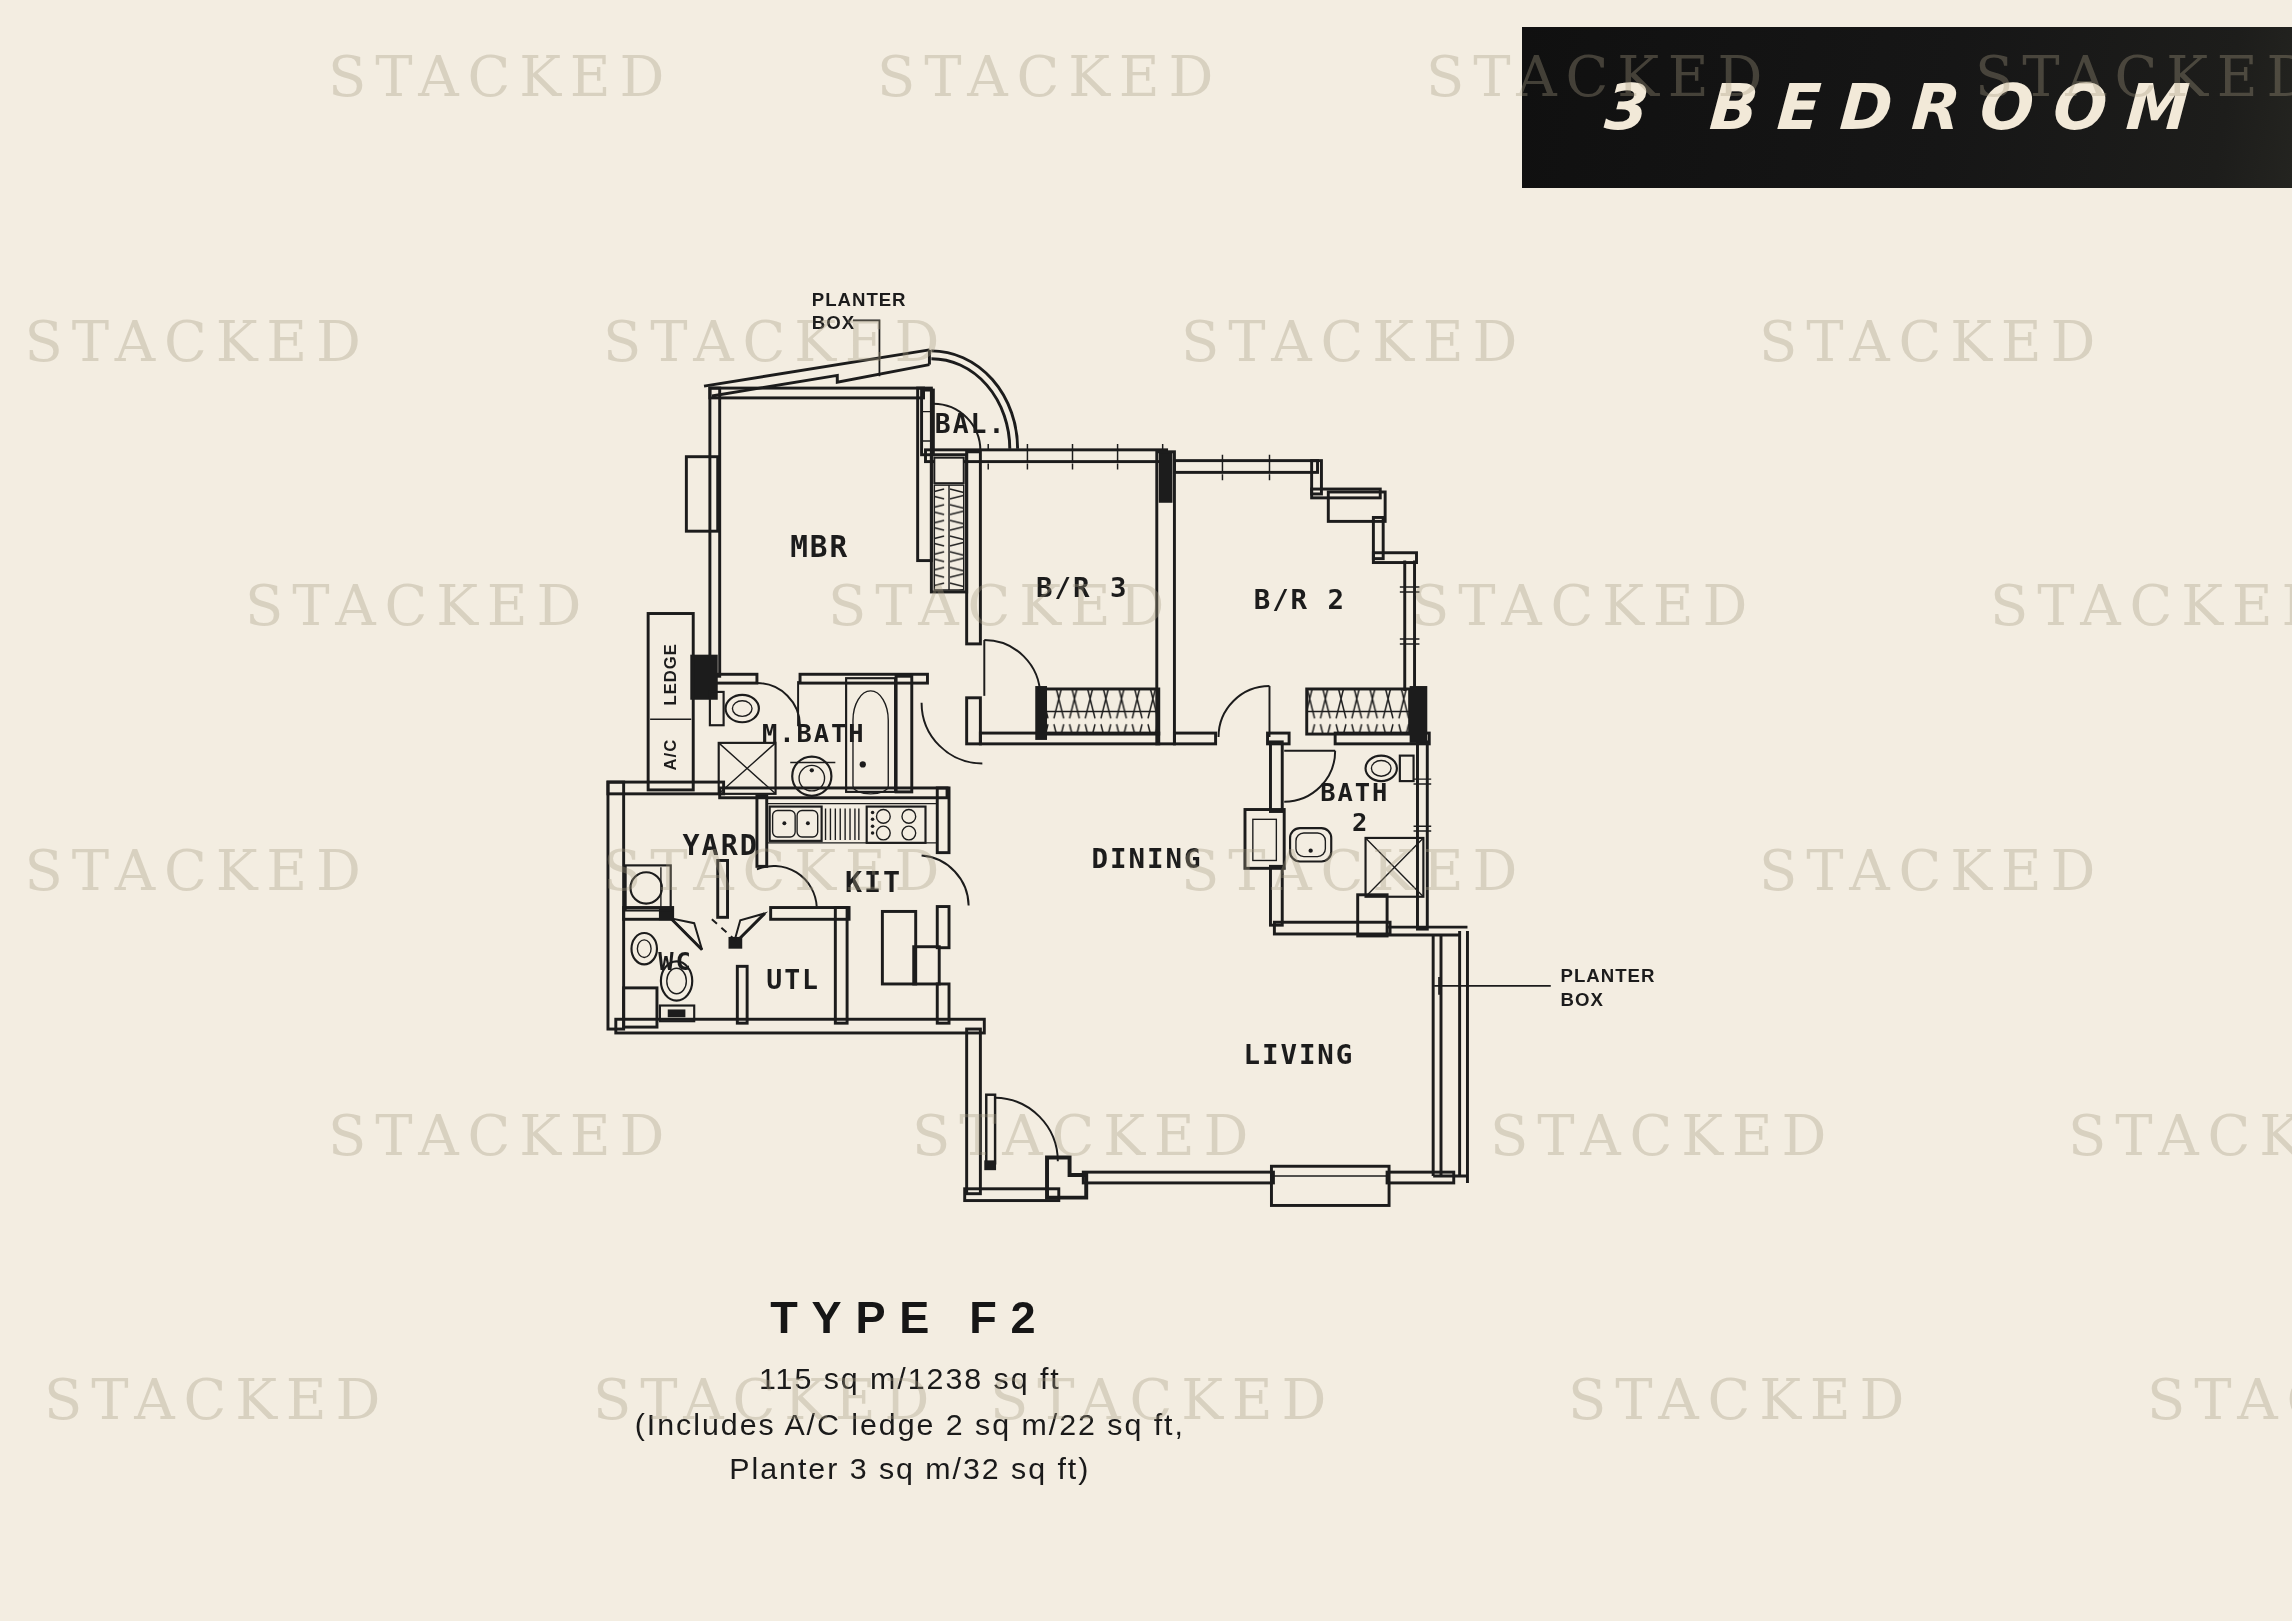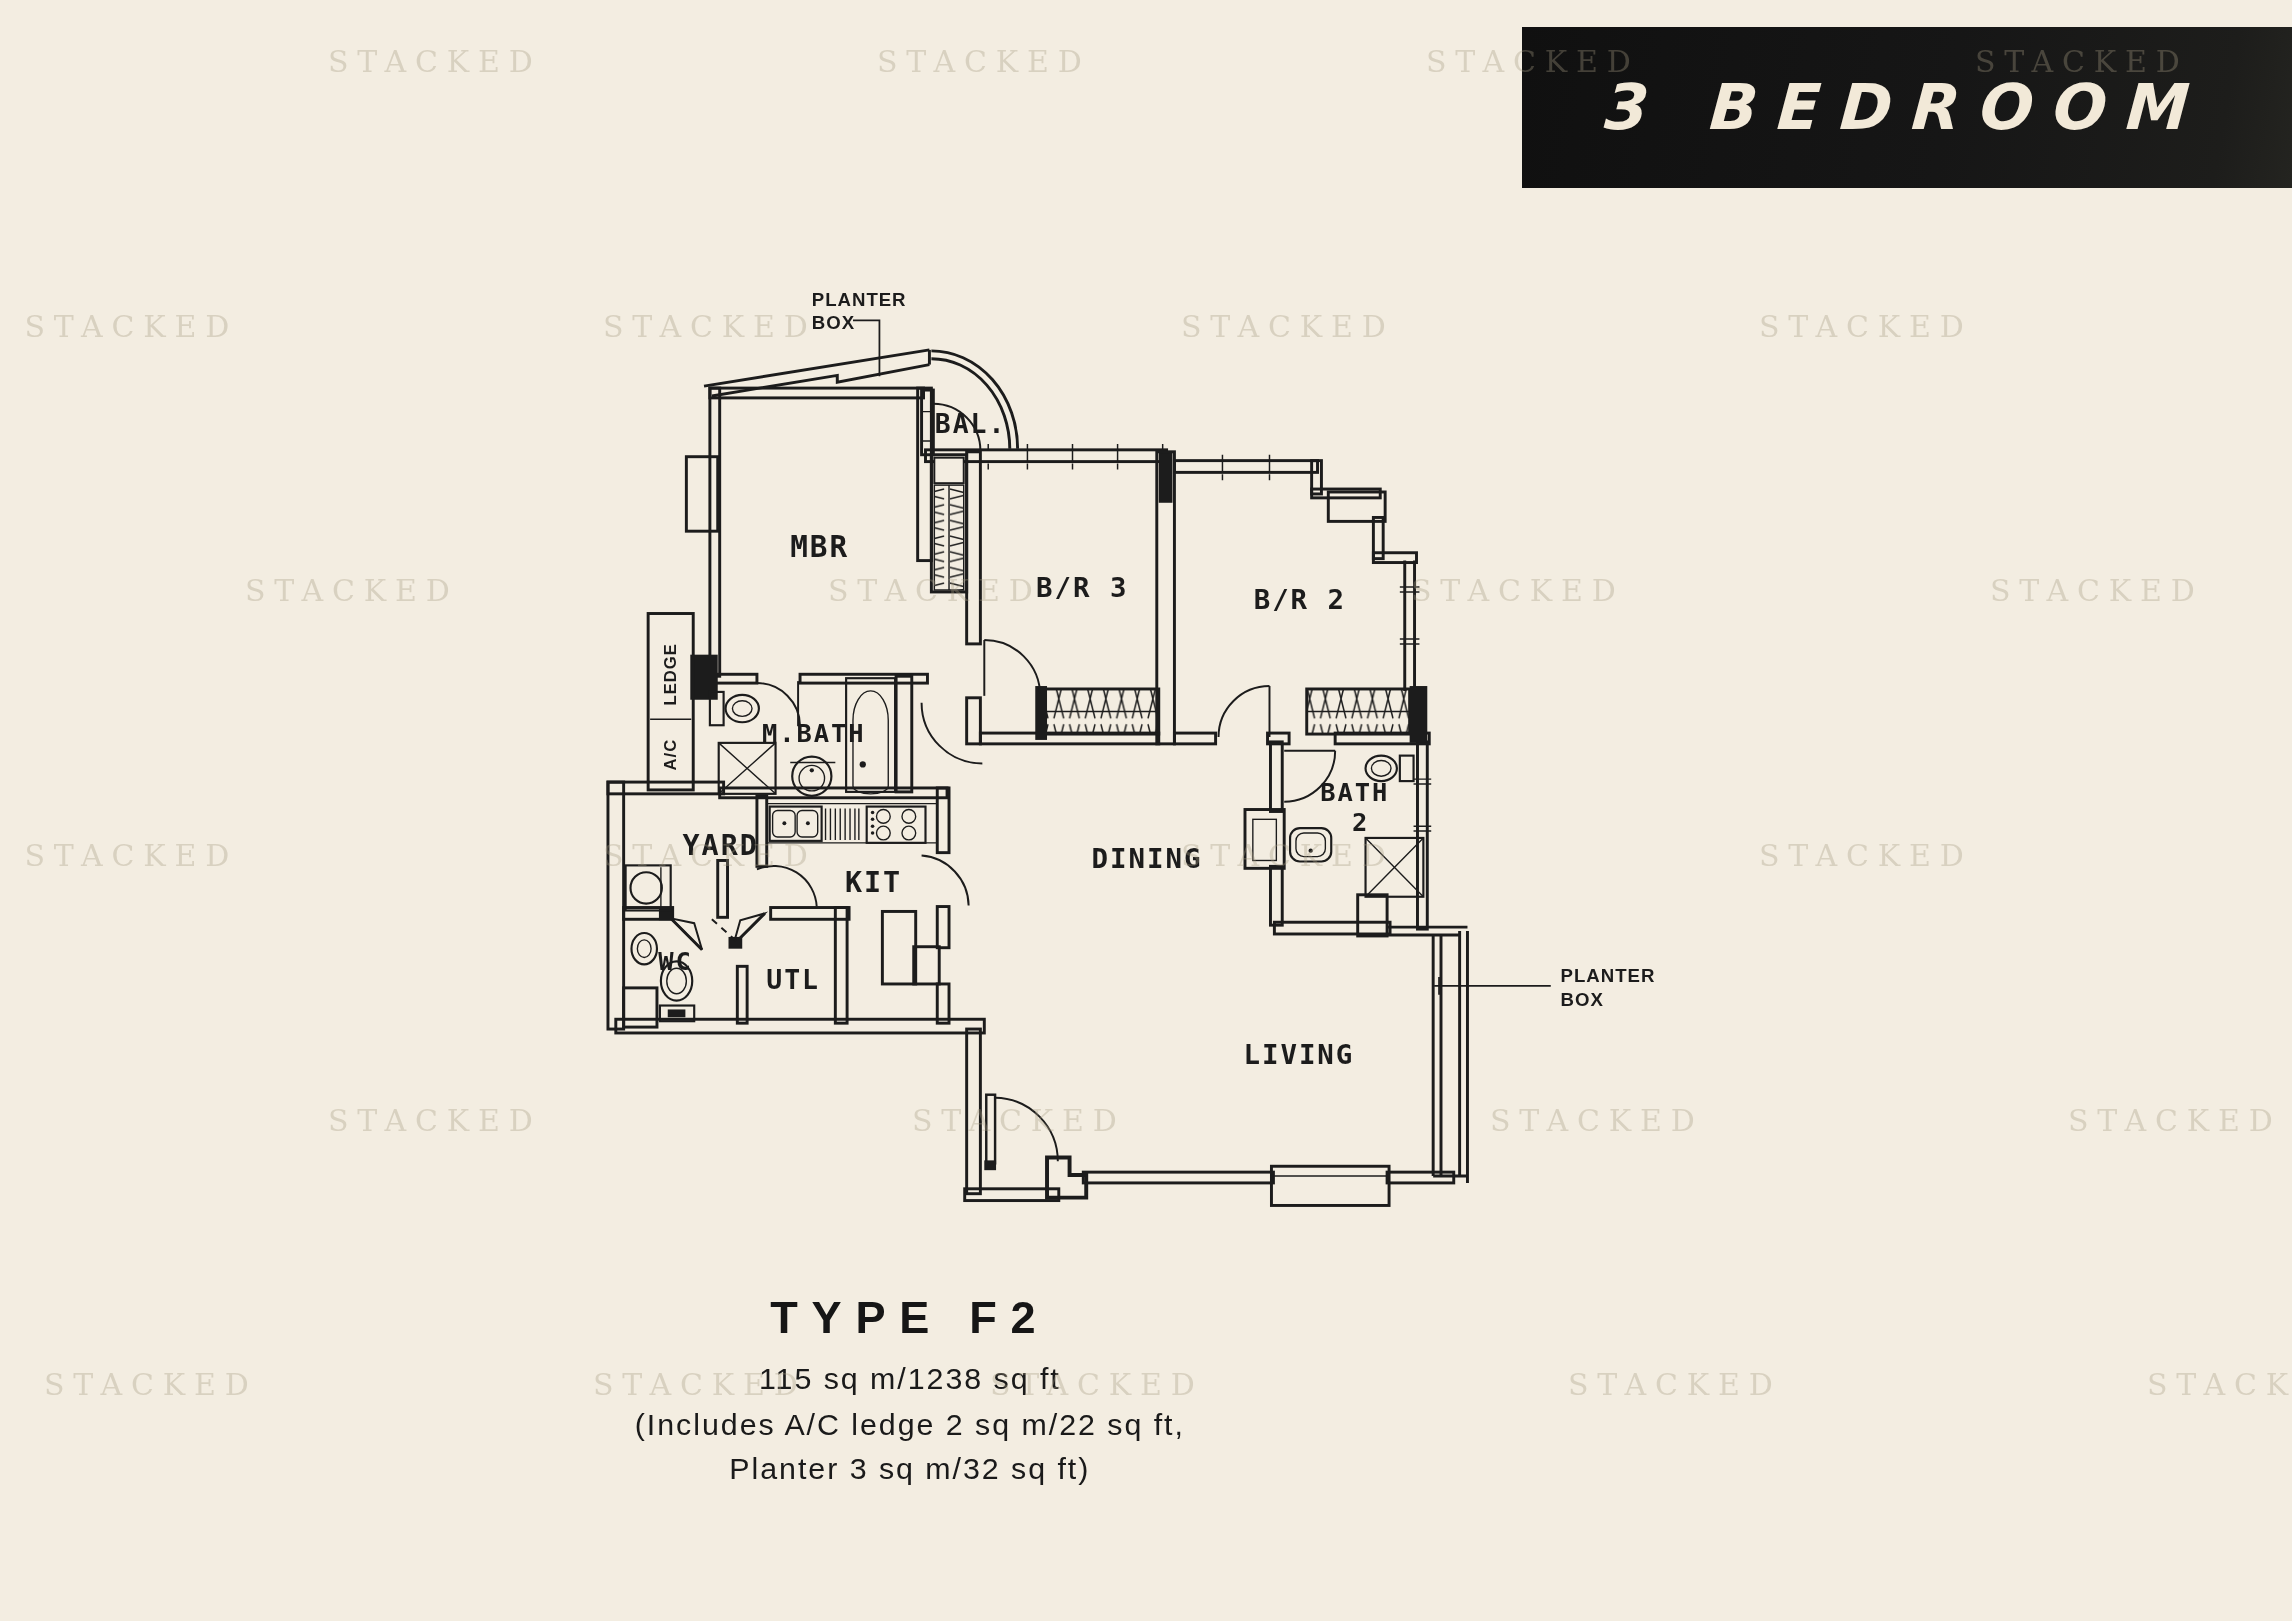--- a/index.html
+++ b/index.html
@@ -8,21 +8,21 @@
   html,body{margin:0;padding:0;background:#e8e2d5;}
   #stage{position:relative;width:2293px;height:1621px;background:var(--bg);overflow:hidden;
          font-family:"Liberation Sans",sans-serif;}
   #plan-svg{position:absolute;left:0;top:0;z-index:1;}
   .banner{position:absolute;left:1522px;top:27.4px;width:770px;height:161px;z-index:2;
           background:linear-gradient(100deg,#101010 0%,#161616 55%,#1d1d1b 90%,#242420 100%);
           display:flex;align-items:center;justify-content:center;}
   .banner span{font-family:"DejaVu Sans",sans-serif;font-style:italic;font-weight:bold;
           font-size:63px;letter-spacing:19.6px;color:var(--banner-text);white-space:nowrap;
           transform:skewX(-4deg);}
-  .wm{position:absolute;z-index:5;font-family:"DejaVu Serif",serif;font-size:30px;
+  .wm{position:absolute;z-index:5;font-family:"DejaVu Serif",serif;font-size:56px;
       letter-spacing:8.8px;color:var(--wm);opacity:.34;white-space:nowrap;pointer-events:none;}
   
   .rm{font-family:"DejaVu Sans Mono",monospace;font-weight:bold;fill:var(--ink);letter-spacing:2px;}
   .sm{font-family:"Liberation Sans",sans-serif;font-size:19px;letter-spacing:1px;fill:var(--ink);font-weight:600;}
   .smv{font-family:"Liberation Sans",sans-serif;font-size:17px;letter-spacing:1px;fill:var(--ink);font-weight:600;}
   .ft-title{font-family:"Liberation Sans",sans-serif;font-weight:bold;font-size:46px;letter-spacing:14px;fill:#161616;}
   .ft{font-family:"Liberation Sans",sans-serif;font-size:31px;letter-spacing:2px;fill:#1a1a1a;}
   .wall{fill:none;stroke:var(--ink);stroke-width:3;}
   .wallF{fill:var(--ink);stroke:none;}
   .thin{fill:none;stroke:var(--ink);stroke-width:1.5;}

